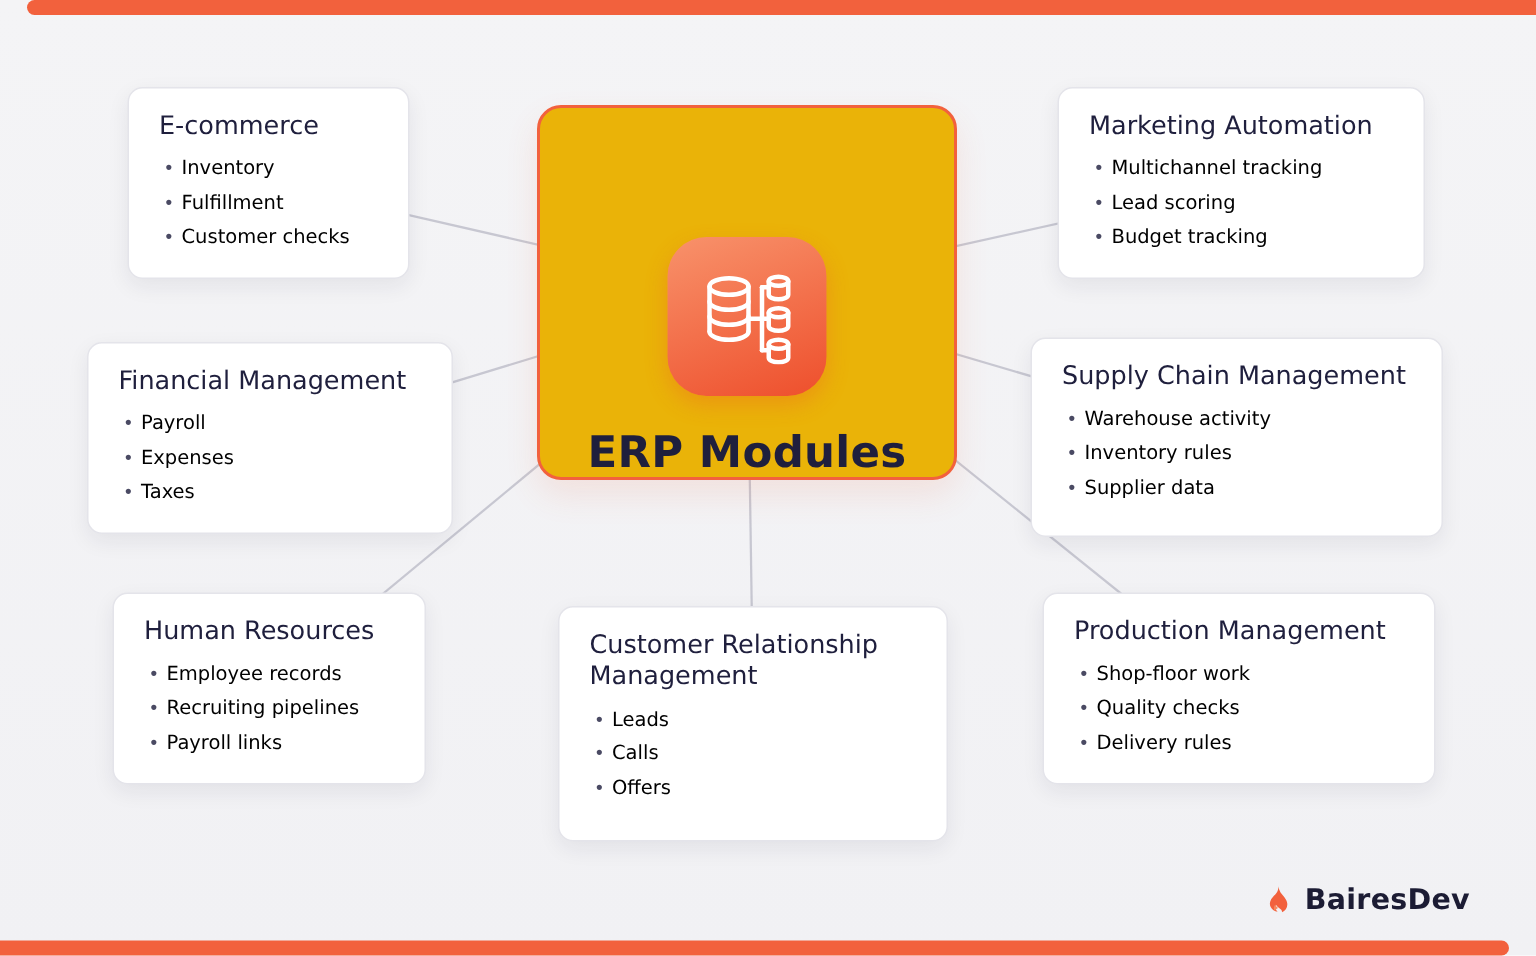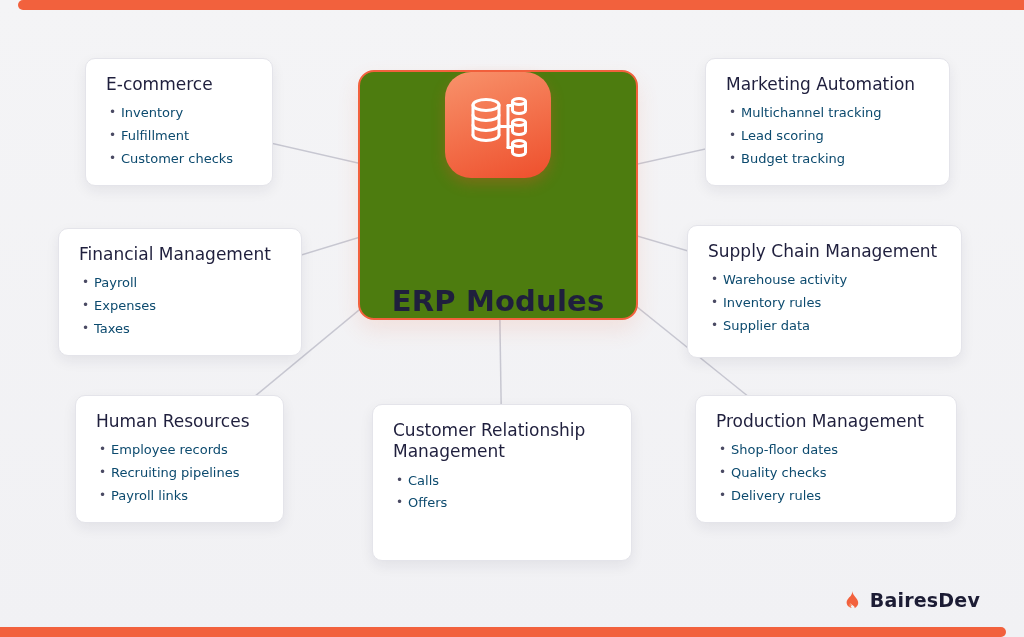--- a/index.html
+++ b/index.html
@@ -24,40 +24,40 @@
     position:absolute;z-index:2;background:#ffffff;
     border:1px solid #e4e4ea;border-radius:10px;
     box-shadow:0 5px 14px rgba(30,30,60,.07);
     padding:15px 20px 12px 20px;box-sizing:border-box;
   }
   .card h3{
     margin:0;font-size:17px;line-height:1.25;font-weight:400;color:#1f1f3d;
   }
   .card ul{margin:9px 0 0 0;padding:0;list-style:none;}
   .card li{
-    position:relative;font-size:13px;line-height:1.45;color:#0c4a6e;
+    position:relative;font-size:13px;line-height:1.45;color:#000000;
     padding-left:15px;margin-bottom:4px;
   }
   .card li::before{
     content:"•";position:absolute;left:3px;top:0;color:#4a4a63;font-size:12px;
   }
 
   .pos-ecommerce {left:85px;  top:58px;  width:188px; min-height:128px;}
   .pos-marketing {left:705px; top:58px;  width:245px; min-height:128px;}
   .pos-financial {left:58px;  top:228px; width:244px; min-height:128px;}
   .pos-supply    {left:687px; top:225px; width:275px; min-height:133px;}
   .pos-hr        {left:75px;  top:395px; width:209px; min-height:128px;}
   .pos-crm       {left:372px; top:404px; width:260px; min-height:157px;}
   .pos-production{left:695px; top:395px; width:262px; min-height:128px;}
 
   .center-card{
     position:absolute;z-index:3;left:358px;top:70px;width:280px;height:250px;
-    background:#4d7c0f;border:2px solid #f2613d;border-radius:16px;
+    background:#eab308;border:2px solid #f2613d;border-radius:16px;
     box-shadow:0 10px 22px rgba(242,97,61,.12);
-    display:flex;flex-direction:column;align-items:center;justify-content:space-between;
+    display:flex;flex-direction:column;align-items:center;justify-content:flex-end;
     gap:20px;box-sizing:border-box;
   }
   .center-icon{
     width:106px;height:106px;border-radius:26px;
     background:linear-gradient(160deg,#f8926b 0%,#ee4f2c 100%);
     display:flex;align-items:center;justify-content:center;
     box-shadow:0 6px 14px rgba(238,79,44,.28);
   }
   .center-title{
     font-size:29px;font-weight:700;color:#1f1f3d;letter-spacing:.2px;
@@ -151,29 +151,30 @@
   <ul>
     <li>Employee records</li>
     <li>Recruiting pipelines</li>
     <li>Payroll links</li>
   </ul>
 </div>
 
 <div class="card pos-crm">
   <h3>Customer Relationship Management</h3>
   <ul>
+    <li>Leads</li>
     <li>Calls</li>
     <li>Offers</li>
   </ul>
 </div>
 
 <div class="card pos-production">
   <h3>Production Management</h3>
   <ul>
-    <li>Shop-floor dates</li>
+    <li>Shop-floor work</li>
     <li>Quality checks</li>
     <li>Delivery rules</li>
   </ul>
 </div>
 
 <div class="brand">
   <span style="display:flex;">
     <svg width="21" height="22" viewBox="0 0 24 24">
       <path fill="#f2613d" d="M12.6 1.6c.7 3.6-1.5 5.6-3.6 7.8-2.3 2.4-3.4 5.2-2 8 1 2 3 3.2 5.3 3.6-1.5-1.5-2-3.5-1.2-5.3.5 1 1.3 1.7 2.3 2.3 1.6 1 2.4 2 2.2 3.4 2.7-1.3 4.5-4 4-7-.5-3.6-3.4-5.7-5.2-8.4-.7-1.4-1.4-2.8-1.8-4.4z"></path>
       <path fill="#f78a5e" d="M10.1 20.4c-1-1.7-.8-3.6.4-5 .3 1.2 1.2 1.9 2.2 2.6-1.1.4-2 1.2-2.6 2.4z"></path>

